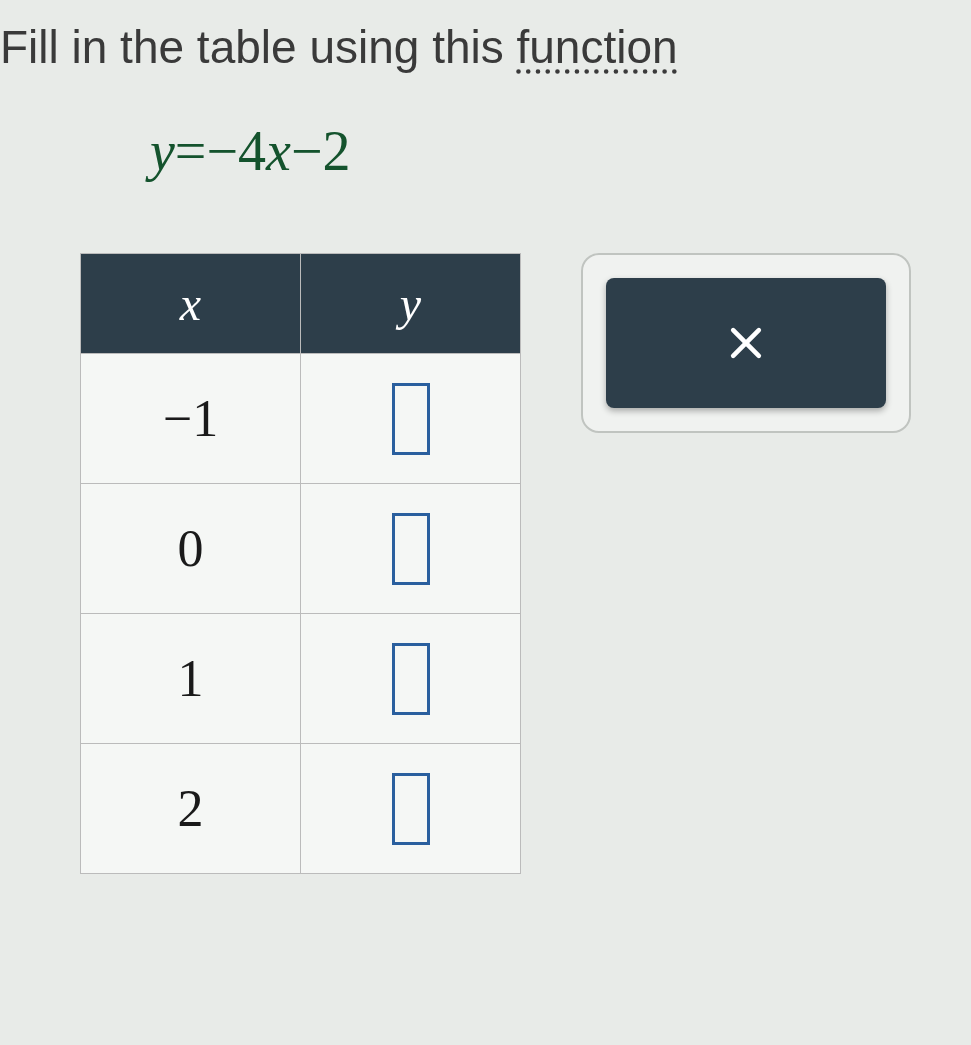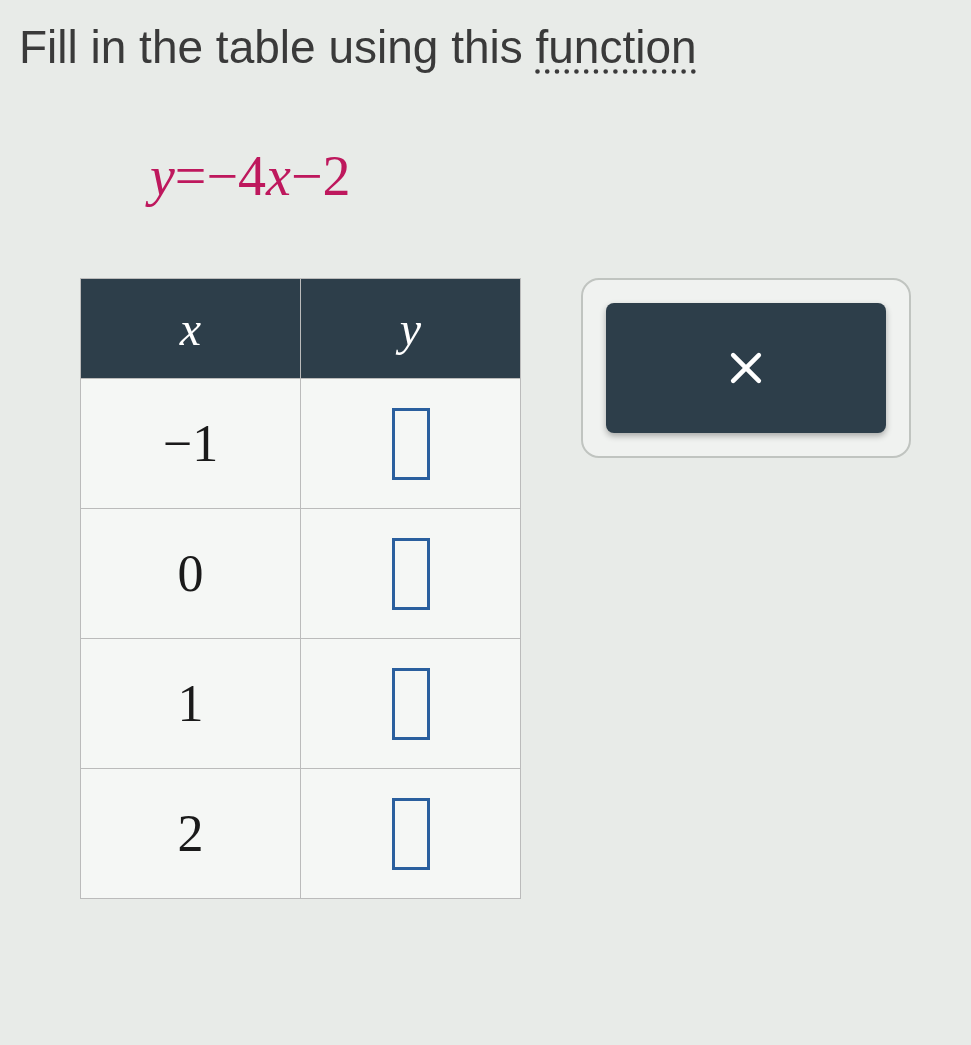--- a/index.html
+++ b/index.html
@@ -13,34 +13,33 @@
       width: 971px;
       height: 1045px;
       overflow: hidden;
       position: relative;
     }
     .instruction {
       font-size: 46px;
       color: #3a3a3a;
       padding: 20px 8px 0 0;
       font-weight: normal;
-      margin-left: 19px;
     }
     .function-link {
       text-decoration: underline;
       text-decoration-style: dotted;
       text-underline-offset: 6px;
       color: #3a3a3a;
     }
     .equation {
       font-size: 56px;
       font-family: 'Times New Roman', serif;
       font-style: italic;
-      color: #be185d;
-      margin: 70px 0 0 150px;
+      color: #14532d;
+      margin: 45px 0 0 150px;
       font-weight: normal;
     }
     .equation .eq-text {
       font-style: normal;
     }
     .content-row {
       display: flex;
       align-items: flex-start;
       margin-top: 70px;
       padding-left: 80px;

